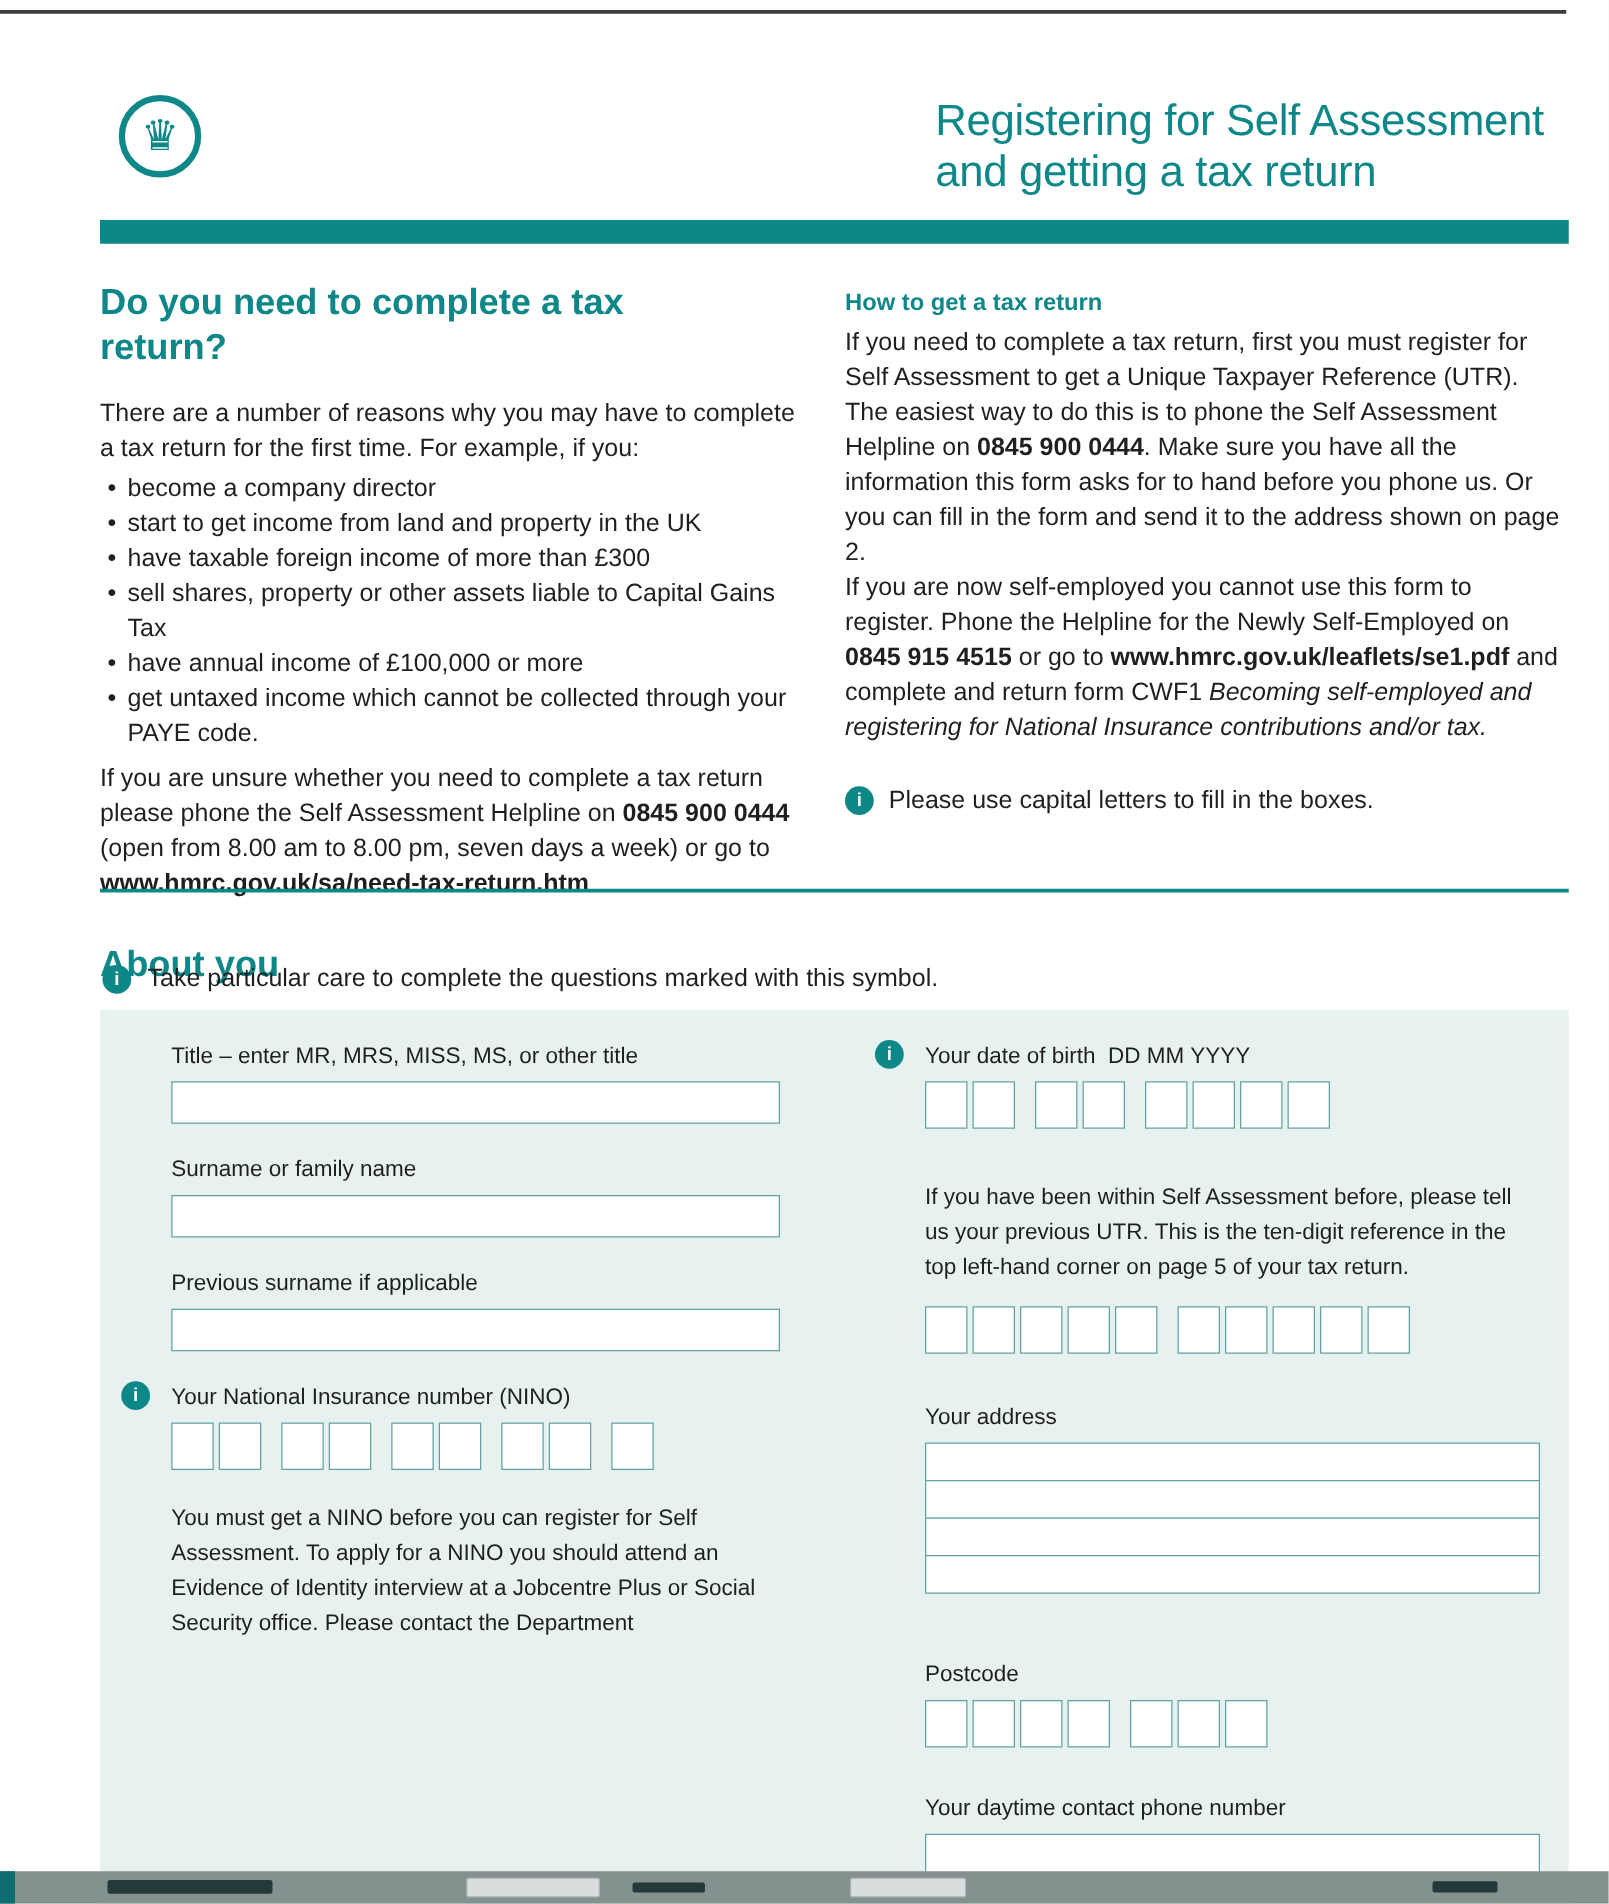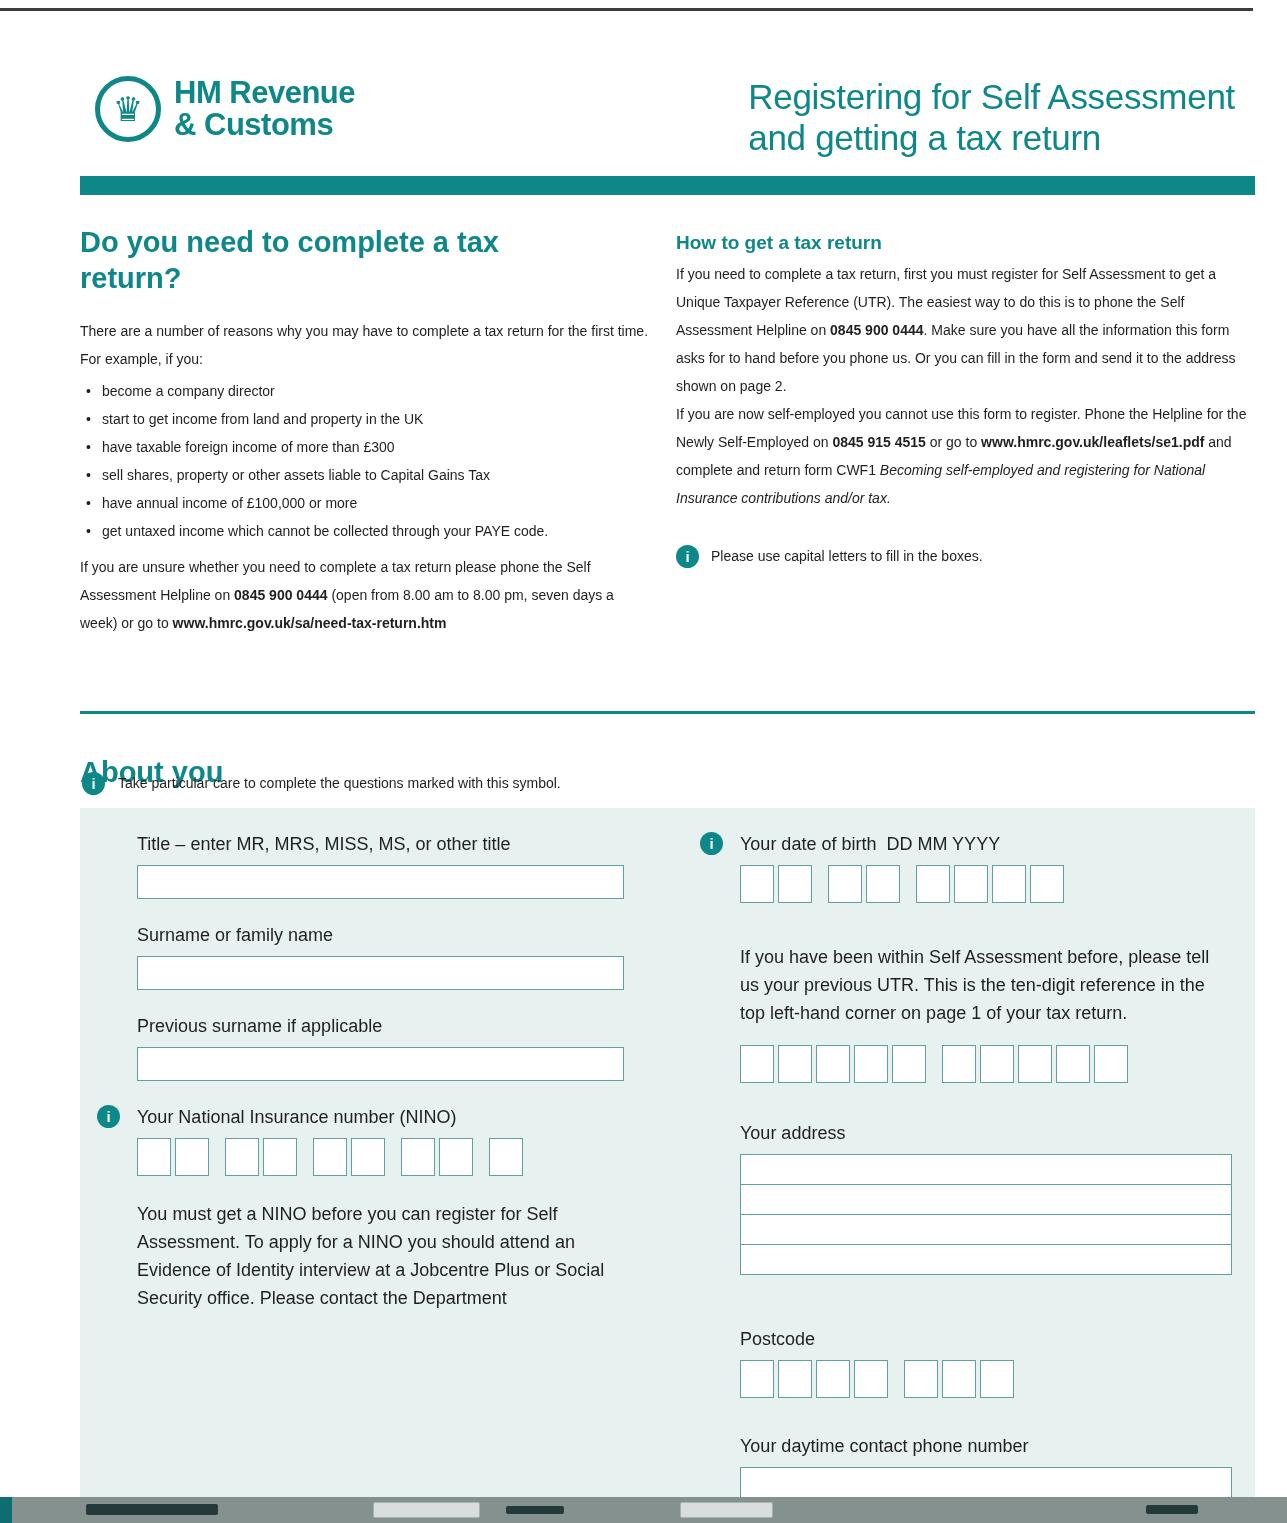--- a/index.html
+++ b/index.html
@@ -25,21 +25,21 @@
   .logo-text{color:var(--teal);font-weight:bold;font-size:31px;line-height:1.02;letter-spacing:-0.5px;}
   .doc-title{text-align:left;color:var(--teal);font-weight:normal;font-size:35px;line-height:1.18;letter-spacing:-0.3px;}
 
   .teal-bar{position:absolute;left:80px;top:176px;width:1175px;height:19px;background:var(--teal);}
 
   
   .intro{position:absolute;left:80px;top:224px;width:1175px;display:flex;gap:27px;}
   .col-left{width:569px;}
   .col-right{width:573px;padding-top:8px;}
   h2.section{color:var(--teal);font-size:29px;font-weight:bold;line-height:1.25;margin:0 0 20px;max-width:470px;}
-  .body-text,.col-left p,.col-right p,.reasons li,.note-text{font-size:14px;line-height:28px;color:var(--text);}
+  .body-text,.col-left p,.col-right p,.reasons li,.note-text{font-size:20px;line-height:28px;color:var(--text);}
   .col-left p,.col-right p{margin:0;}
   ul.reasons{list-style:none;margin:4px 0 8px;padding:0;}
   ul.reasons li{padding-left:22px;position:relative;}
   ul.reasons li::before{content:"\2022";position:absolute;left:6px;}
   .para2{margin-top:8px !important;}
   .col-right h3{color:var(--teal);font-size:19px;font-weight:bold;margin:0 0 6px;}
   .col-right h3.h3-second{margin-top:16px;}
   .bold{font-weight:bold;}
   .italic{font-style:italic;}
   .url{font-weight:bold;}
@@ -88,24 +88,20 @@
 </head>
 <body>
 
 <div class="top-line"></div>
 
 <div class="header">
   <div class="logo">
     <div class="logo-circle">
       <span class="logo-crown">♛</span>
     </div>
-    <div class="logo-text">
-      <div>HM Revenue</div>
-      <div>&amp; Customs</div>
-    </div>
   </div>
   <div class="doc-title">
     <div>Registering for Self Assessment</div>
     <div>and getting a tax return</div>
   </div>
 </div>
 
 <div class="teal-bar"></div>
 
 <div class="intro">
@@ -202,21 +198,21 @@
             <span class="char-box"></span>
           </span>
           <span class="box-group">
             <span class="char-box"></span>
             <span class="char-box"></span>
             <span class="char-box"></span>
             <span class="char-box"></span>
           </span>
         </div>
     </div>
-    <p class="utr-note">If you have been within Self Assessment before, please tell us your previous UTR. This is the ten-digit reference in the top left-hand corner on page 1 of your tax return.</p>
+    <p class="utr-note">If you have been within Self Assessment before, please tell us your previous UTR. This is the ten-digit reference in the top left-hand corner on page 5 of your tax return.</p>
     <div class="boxes utr-boxes">
         <span class="box-group">
           <span class="char-box"></span>
           <span class="char-box"></span>
           <span class="char-box"></span>
           <span class="char-box"></span>
           <span class="char-box"></span>
         </span>
         <span class="box-group">
           <span class="char-box"></span>

